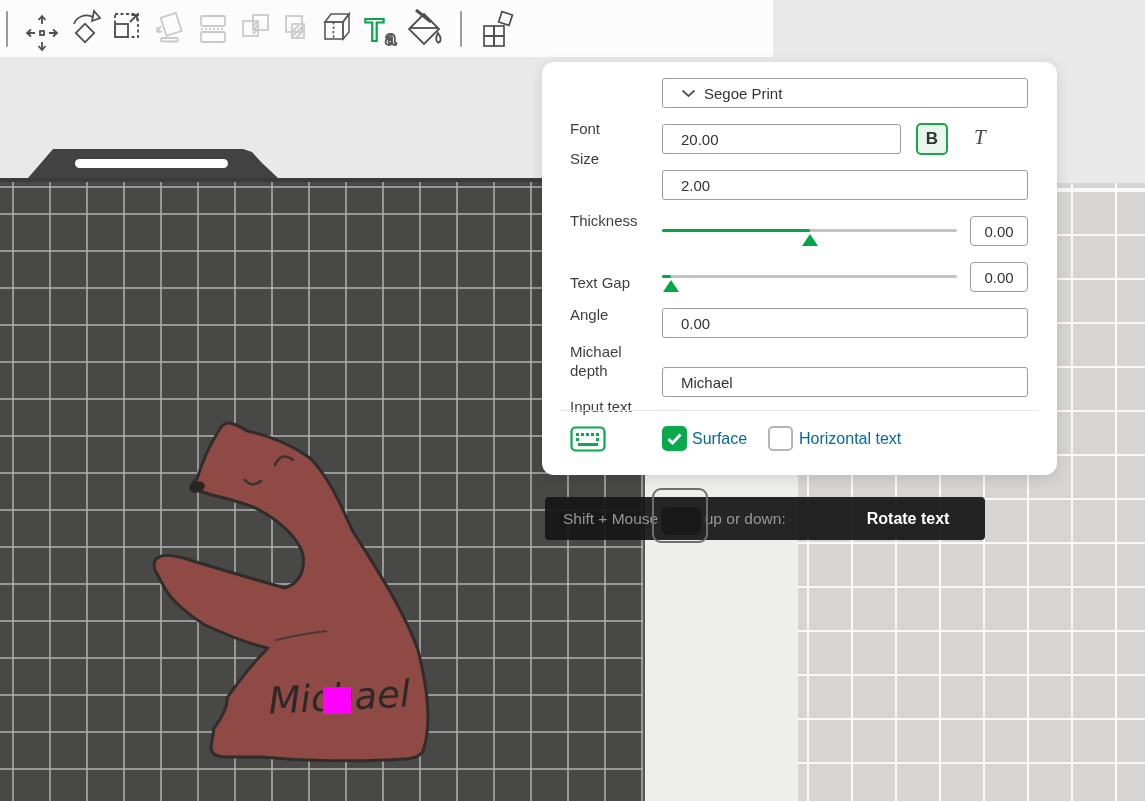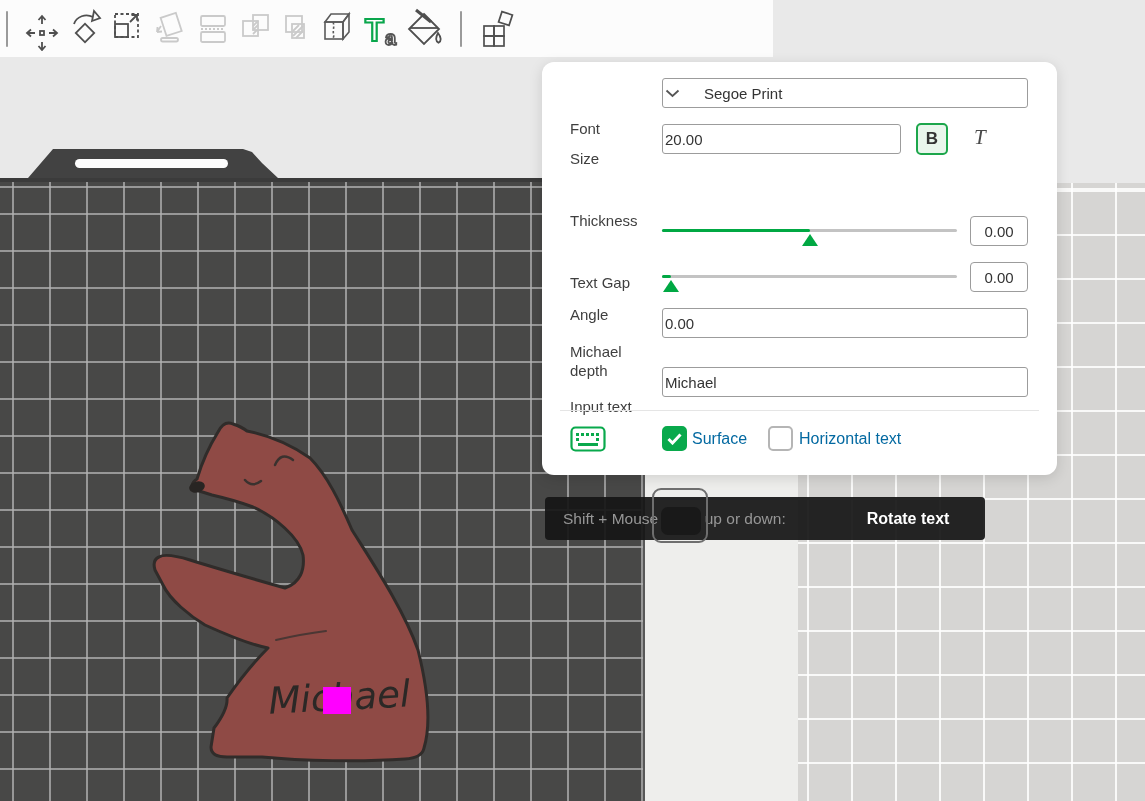--- a/index.html
+++ b/index.html
@@ -27,21 +27,21 @@
   .toolbar{position:absolute;left:0;top:0;width:773px;height:57px;background:#fcfcfc;}
   .tool{position:absolute;top:7px;width:40px;height:44px;}
   .tdivider{position:absolute;top:11px;width:2px;height:36px;background:#9a9a9a;border-radius:1px;}
 
   
   .panel{position:absolute;left:542px;top:62px;width:515px;height:413px;background:#ffffff;
          border-radius:12px;box-shadow:0 3px 14px rgba(0,0,0,.13);}
   .p-label{position:absolute;left:28px;font-size:15px;color:#3f3f3f;margin-top:36px;}
   .p-input{position:absolute;left:120px;width:366px;height:30px;border:1.5px solid #9c9c9c;
            border-radius:3px;background:#fff;display:flex;align-items:center;
-           font-size:15px;color:#333;box-sizing:border-box;padding-left:2px;gap:24px;}
+           font-size:15px;color:#333;box-sizing:border-box;padding-left:18px;gap:8px;}
   .p-valbox{position:absolute;left:428px;width:58px;height:30px;border:1.5px solid #9c9c9c;
             border-radius:4px;display:flex;align-items:center;justify-content:center;
             font-size:15px;color:#333;box-sizing:border-box;background:#fff;}
   .slider{position:absolute;left:120px;width:295px;height:3px;background:#c3c3c3;border-radius:2px;}
   .slider .fill{position:absolute;left:0;top:0;height:3px;background:#00A843;border-radius:2px;}
   .slider .thumb{position:absolute;top:5px;width:0;height:0;transform:translateX(-50%);
                  border-left:8px solid transparent;border-right:8px solid transparent;
                  border-bottom:12px solid #00A843;}
   .style-btn{position:absolute;left:374px;top:61px;width:32px;height:32px;border:2px solid #1ca64b;
              border-radius:5px;background:#e9f6ec;display:flex;align-items:center;justify-content:center;
@@ -209,20 +209,23 @@
     </div>
 
     <div class="p-label" style="top:52px">Size</div>
     <div class="p-input" style="top:62px;width:239px">
       <span>20.00</span>
     </div>
     <div class="style-btn active">B</div>
     <div class="italic-btn">T</div>
 
     <div class="p-label" style="top:114px">Thickness</div>
+    <div class="p-input" style="top:108px">
+      <span>2.00</span>
+    </div>
 
     <div class="p-label" style="top:176px">Text Gap</div>
     <div class="slider" style="top:167px">
       <div class="fill" style="width: 50%;"></div>
       <div class="thumb" style="left: 50%;"></div>
     </div>
     <div class="p-valbox" style="top:154px">0.00</div>
 
     <div class="p-label" style="top:208px">Angle</div>
     <div class="slider" style="top:213px">

